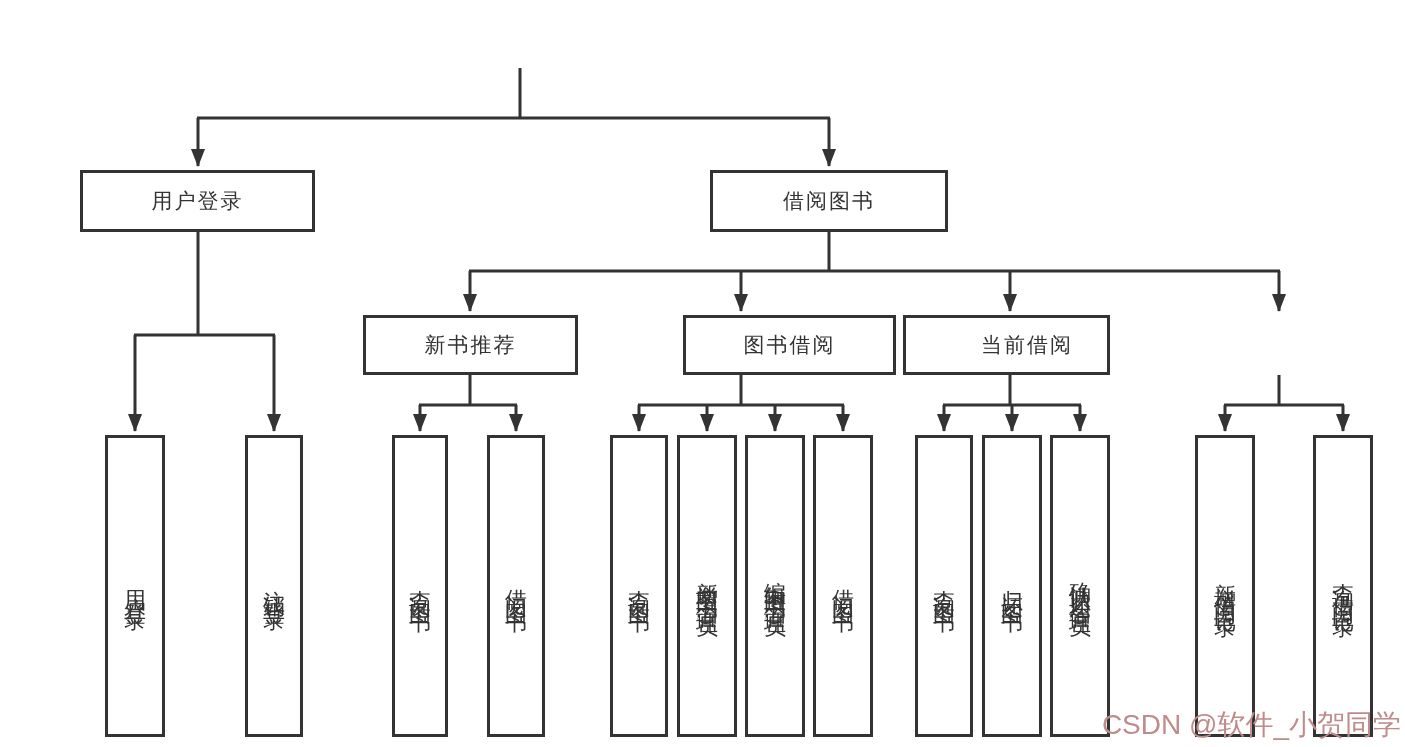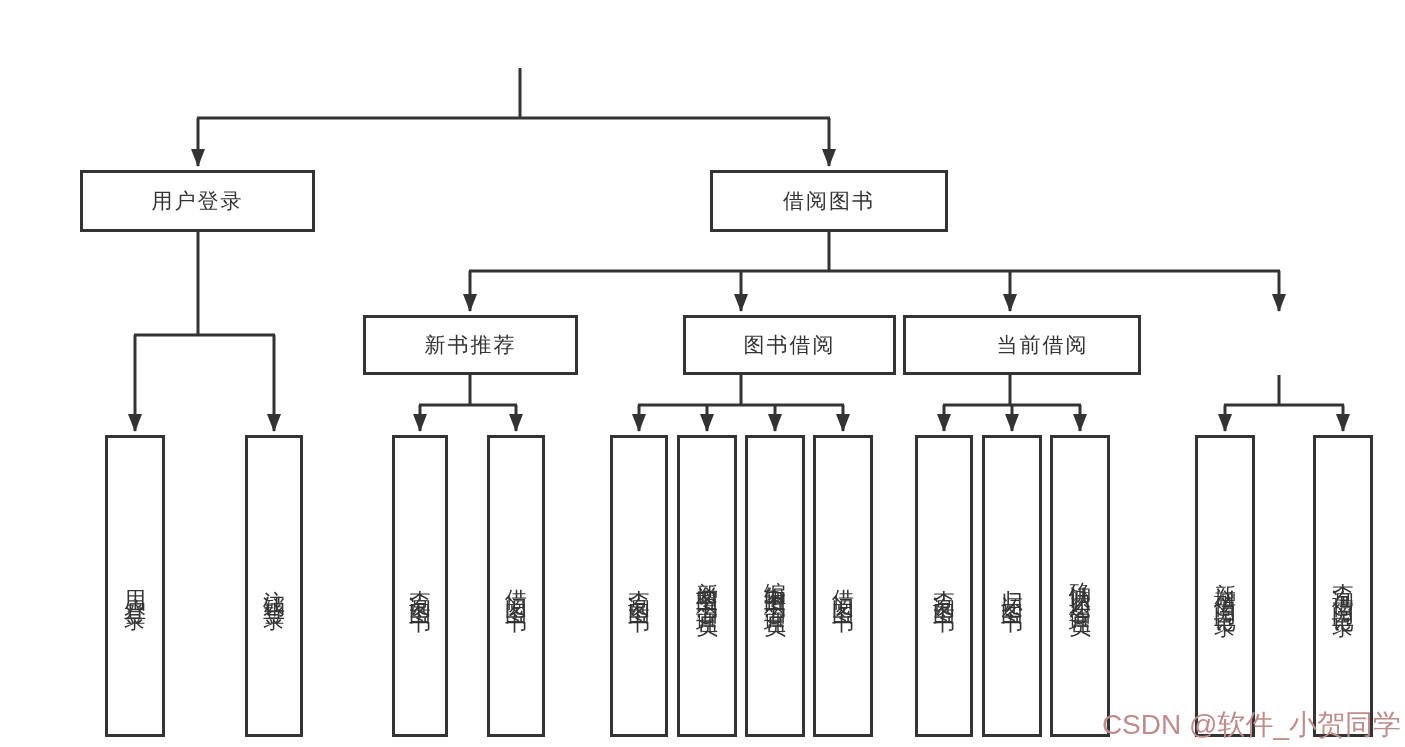--- a/index.html
+++ b/index.html
@@ -124,21 +124,21 @@
   <div class="node hbox" style="left:710px; top:170px; width:238px; height:62px;">
     <span class="label">借阅图书</span>
   </div>
 
   <div class="node hbox" style="left:363px; top:315px; width:215px; height:60px;">
     <span class="label">新书推荐</span>
   </div>
   <div class="node hbox" style="left:635px; top:315px; width:213px; height:60px;margin-left:48px;">
     <span class="label">图书借阅</span>
   </div>
-  <div class="node hbox" style="left:903px; top:315px; width:238px; height:60px;padding-left:41px;">
+  <div class="node hbox" style="left:903px; top:315px; width:207px; height:60px;padding-left:41px;">
     <span class="label">当前借阅</span>
   </div>
 
   <div class="node vbox" style="left:105px; top:435px; width:60px; height:302px;">
     <span class="label">用户登录</span>
   </div>
   <div class="node vbox" style="left:245px; top:435px; width:58px; height:302px;">
     <span class="label">注销登录</span>
   </div>
 

